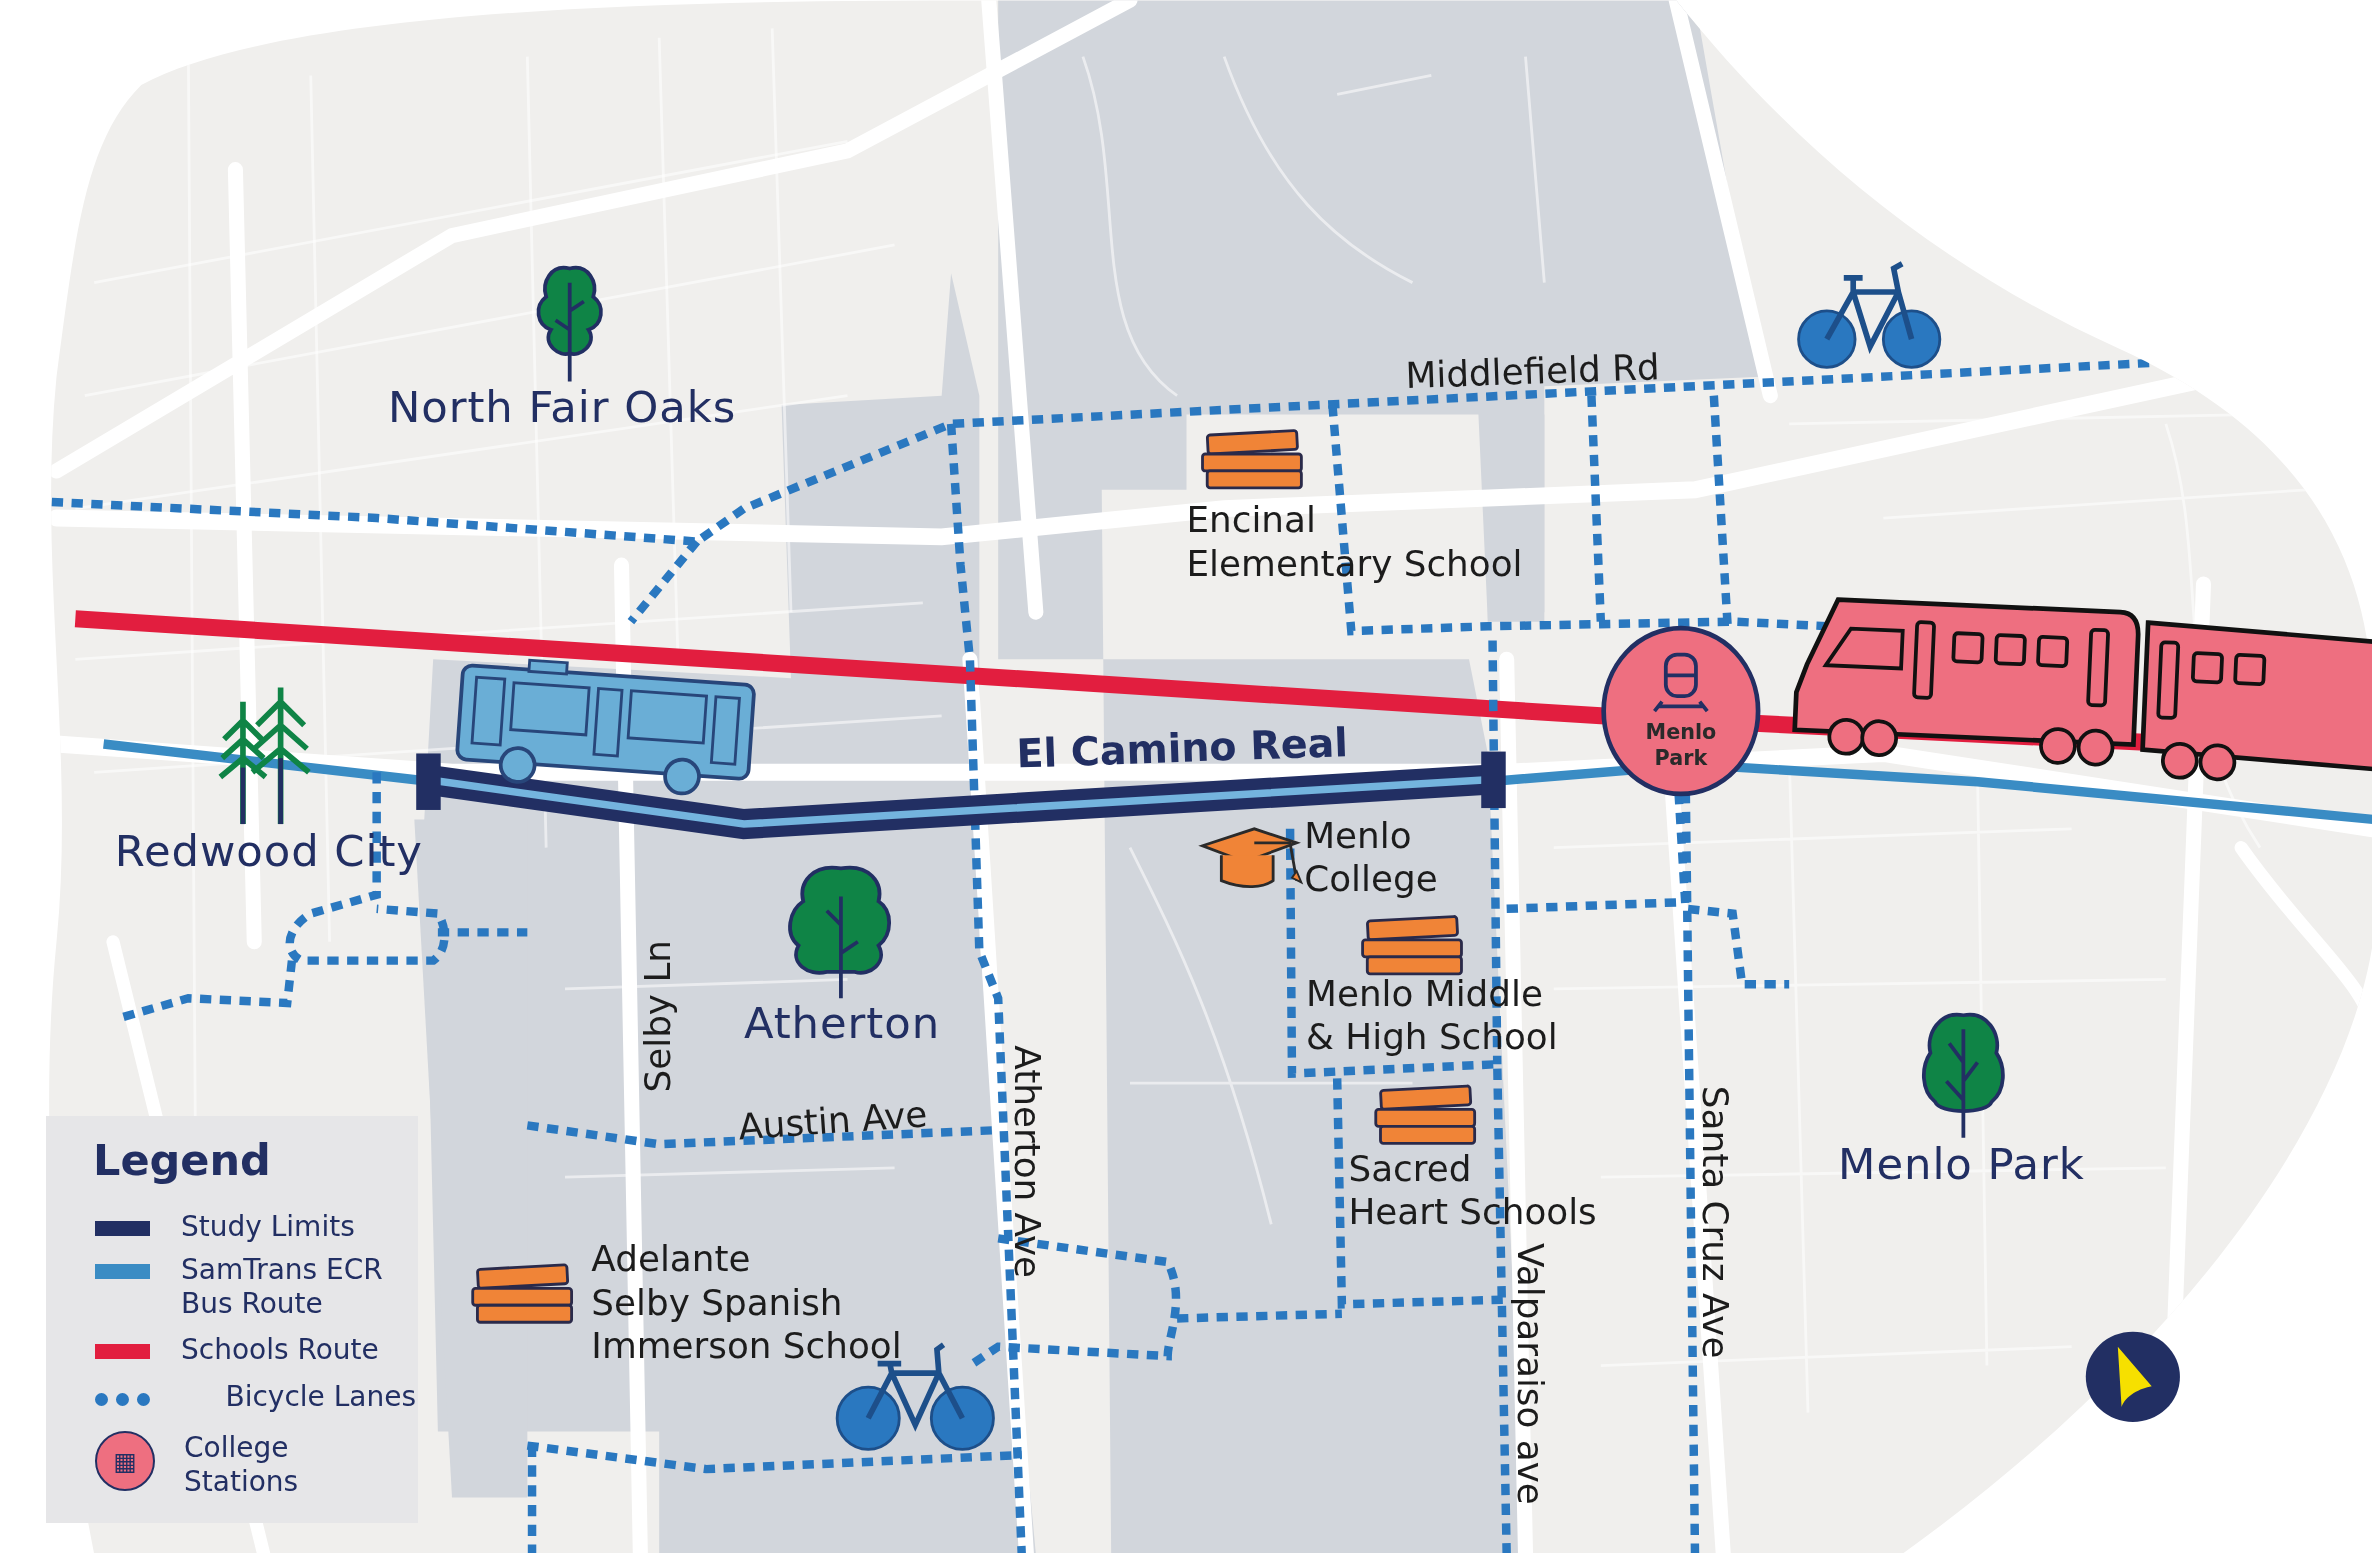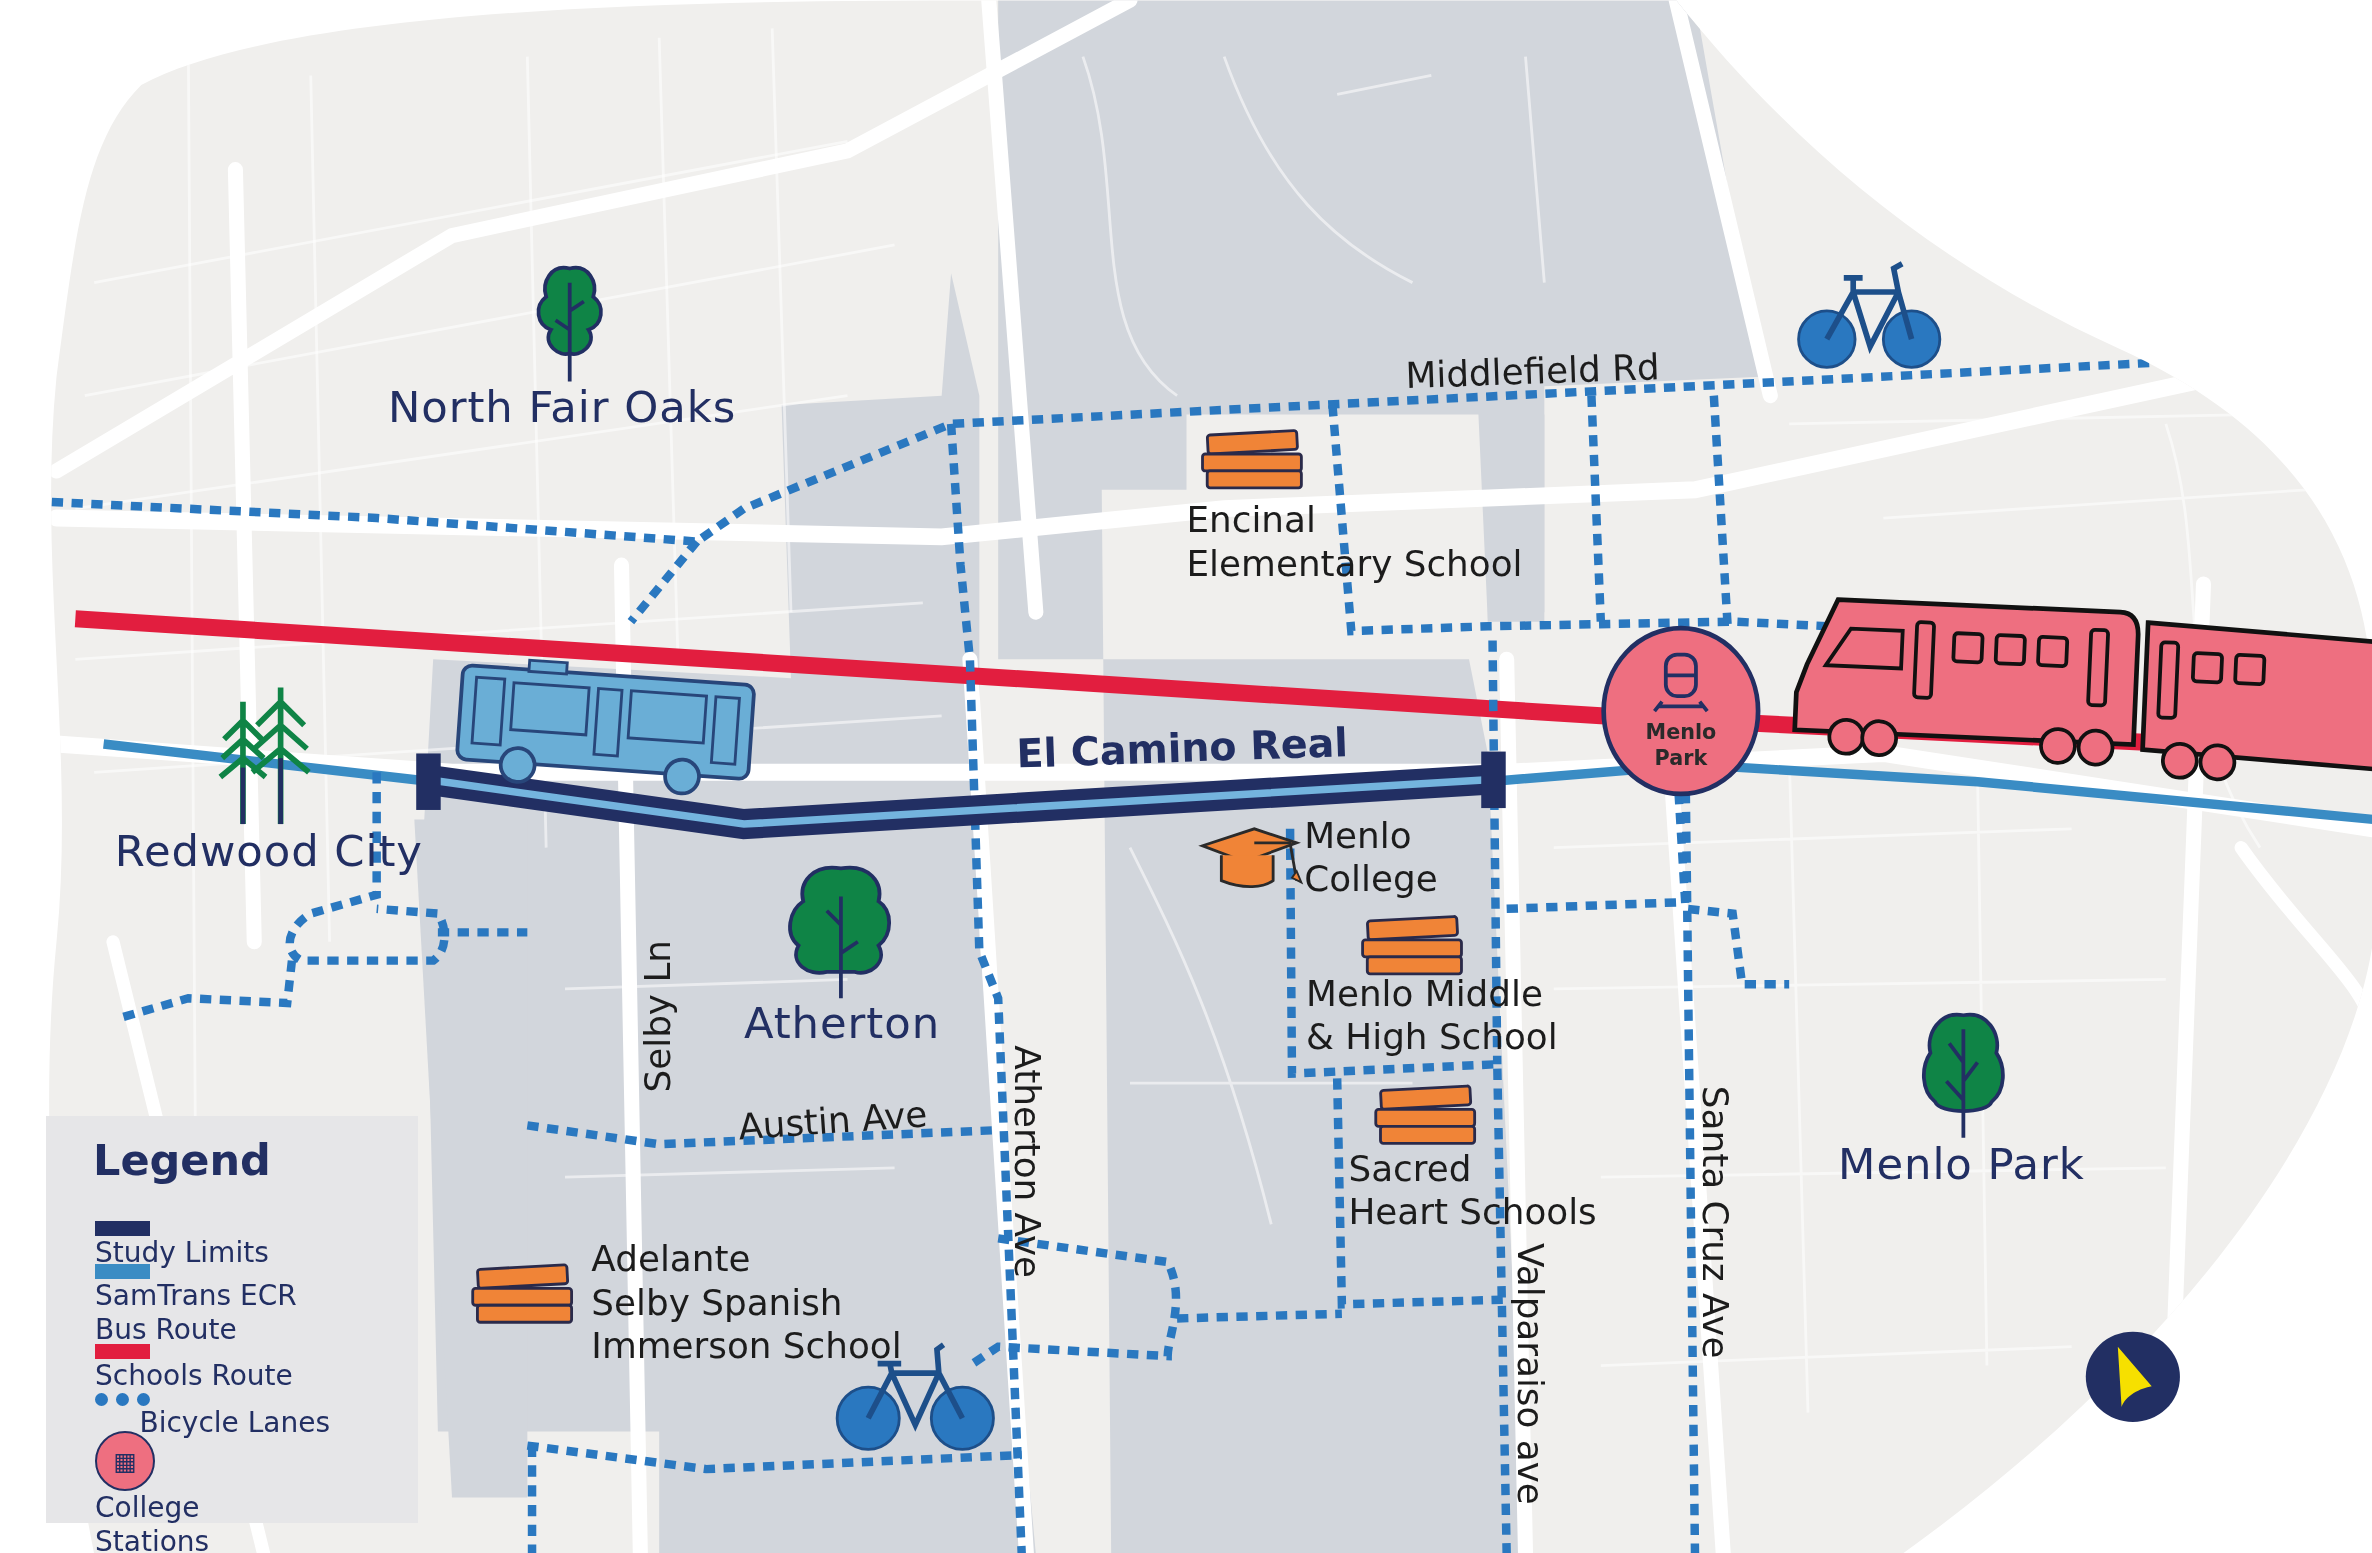--- a/index.html
+++ b/index.html
@@ -8,21 +8,21 @@
   .lbl-place { font-family: "DejaVu Sans", sans-serif; font-size: 46px; fill: #222f63; letter-spacing: 1px; }
   .lbl-road { font-family: "DejaVu Sans", sans-serif; font-size: 38px; fill: #1c1c1c; }
   .lbl-road-bold { font-family: "DejaVu Sans", sans-serif; font-size: 42px; font-weight: bold; fill: #222f63; }
   .lbl-poi { font-family: "DejaVu Sans", sans-serif; font-size: 38px; fill: #1c1c1c; }
   .lbl-station { font-family: "DejaVu Sans", sans-serif; font-size: 22px; font-weight: bold; fill: #2a2a2a; }
   .bike { fill: none; stroke: #2a78c0; stroke-width: 9; stroke-dasharray: 12 9; }
   .road-w { stroke: #ffffff; fill: none; stroke-linecap: round; }
   .minor { stroke: #ffffff; stroke-opacity: 0.55; fill: none; stroke-width: 3; }
   #legend { position: absolute; left: 46px; top: 1116px; width: 372px; height: 407px; background: #e6e6e8; }
   .leg-title { position: absolute; left: 47px; top: 19px; font-size: 43px; font-weight: bold; color: #222f63; font-family: "DejaVu Sans", sans-serif; }
-  .leg-row { position: absolute; left: 49px; display: flex; align-items: flex-start; flex-direction: column; }
+  .leg-row { position: absolute; left: 49px; display: flex; align-items: flex-start; }
   .leg-swatch { width: 55px; height: 15px; margin-top: 11.3px; margin-right: 31px; }
   .leg-dots { width: 55px; height: 0; border-top: 13px dotted #2a78c0; margin-top: 13px; margin-right: 31px; }
   .leg-text { font-size: 28px; color: #222f63; line-height: 34px; width: 235px; font-family: "DejaVu Sans", sans-serif; }
   .leg-station { width: 56px; height: 56px; border-radius: 50%; background: #ee6f80; border: 2.8px solid #222f63; margin-right: 29px; display: flex; align-items: center; justify-content: center; color: #222f63; font-size: 24.5px; }
 </style>
 </head>
 <body>
 
 <svg id="map" viewBox="0 0 2520 1650" xmlns="http://www.w3.org/2000/svg">
   <defs>

